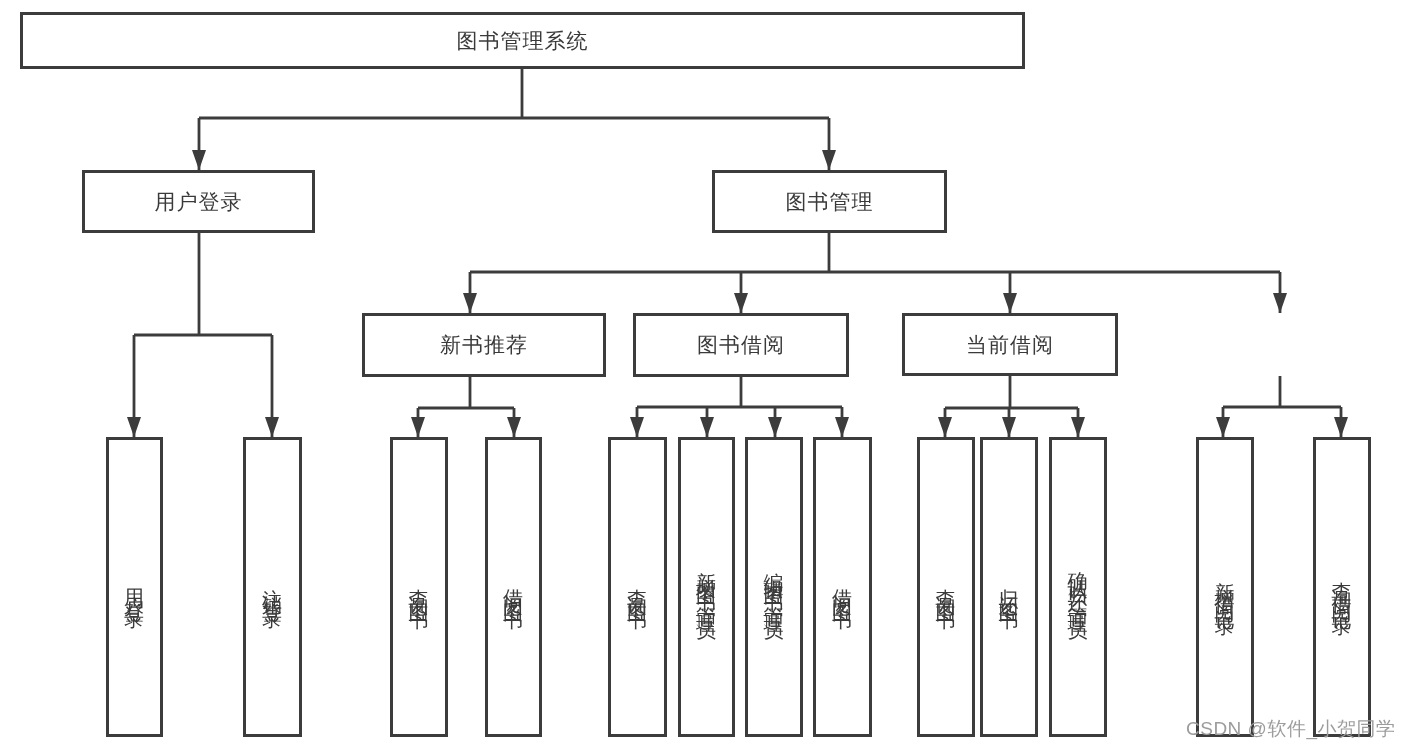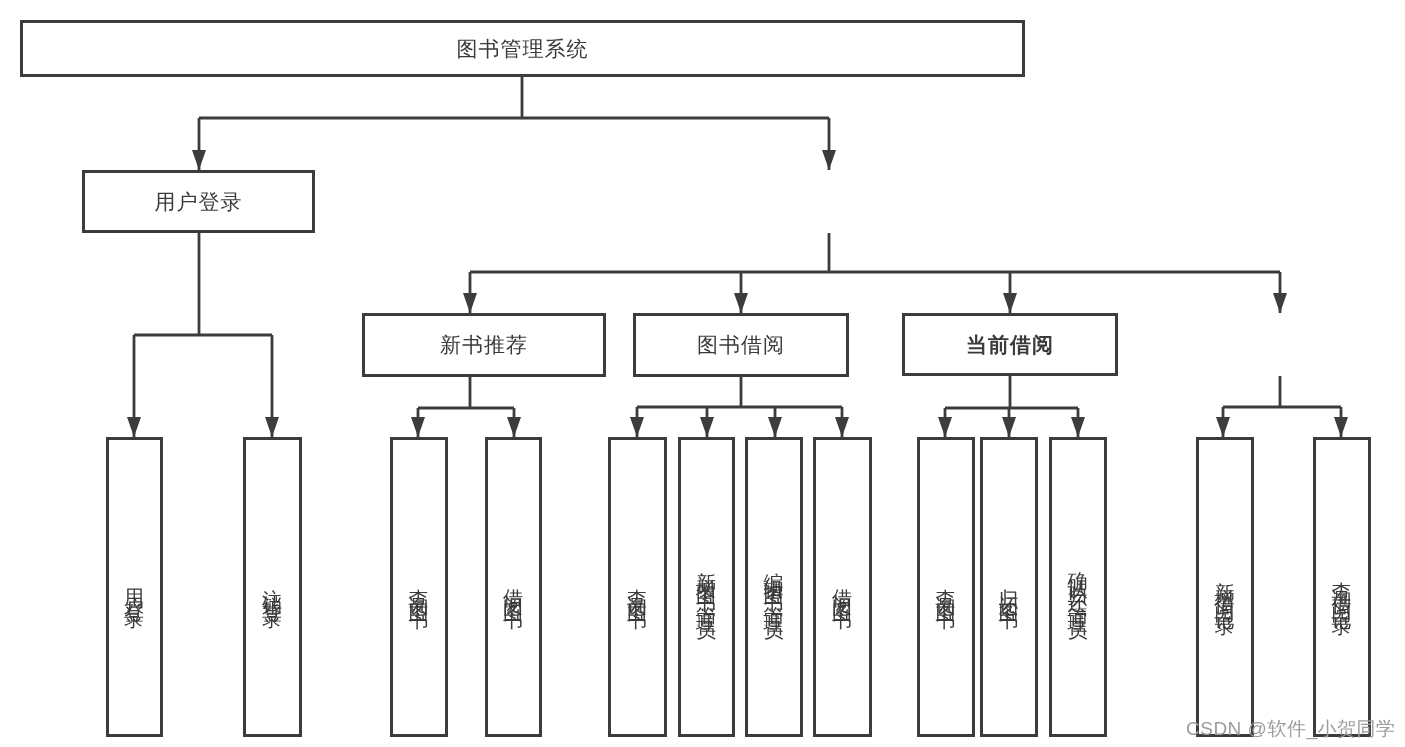--- a/index.html
+++ b/index.html
@@ -28,26 +28,26 @@
   .leaf .vtext{
     writing-mode:vertical-rl;
     text-orientation:mixed;
     font-size:20px;
     letter-spacing:7px;
     line-height:1;
     white-space:nowrap;
   }
 
   
-  #box-root        {left:20px;  top:12px;  width:1005px; height:57px;margin-top:8px;}
+  #box-root        {left:20px;  top:12px;  width:1005px; height:57px;}
   #box-user-login  {left:82px;  top:170px; width:233px;  height:63px;}
   #box-book-mgmt   {left:712px; top:170px; width:235px;  height:63px;}
   #box-sec-newbook {left:362px; top:313px; width:244px;  height:64px;}
   #box-sec-borrow  {left:633px; top:313px; width:216px;  height:64px;}
-  #box-sec-current {left:902px; top:313px; width:216px;  height:63px;font-weight:bold;}
+  #box-sec-current {left:902px; top:313px; width:216px;  height:63px;}
   #box-sec-records {left:1172px;top:313px; width:215px;  height:63px;}
 
   #leaf-ul-1{left:106px;width:57px;}
   #leaf-ul-2{left:243px;width:59px;}
   #leaf-nb-1{left:390px;width:58px;}
   #leaf-nb-2{left:485px;width:57px;}
   #leaf-bb-1{left:608px;width:59px;}
   #leaf-bb-2{left:678px;width:57px;}
   #leaf-bb-3{left:745px;width:58px;}
   #leaf-bb-4{left:813px;width:59px;}
@@ -120,20 +120,23 @@
     <path d="M1341,407 V437" marker-end="url(#arrow)"></path>
   </svg>
 
   <div class="node hnode" id="box-root">
     <span>图书管理系统</span>
   </div>
 
   <div class="node hnode" id="box-user-login">
     <span>用户登录</span>
   </div>
+  <div class="node hnode" id="box-book-mgmt">
+    <span>图书管理</span>
+  </div>
 
   <div class="node hnode" id="box-sec-newbook">
     <span>新书推荐</span>
   </div>
   <div class="node hnode" id="box-sec-borrow">
     <span>图书借阅</span>
   </div>
   <div class="node hnode" id="box-sec-current">
     <span>当前借阅</span>
   </div>

